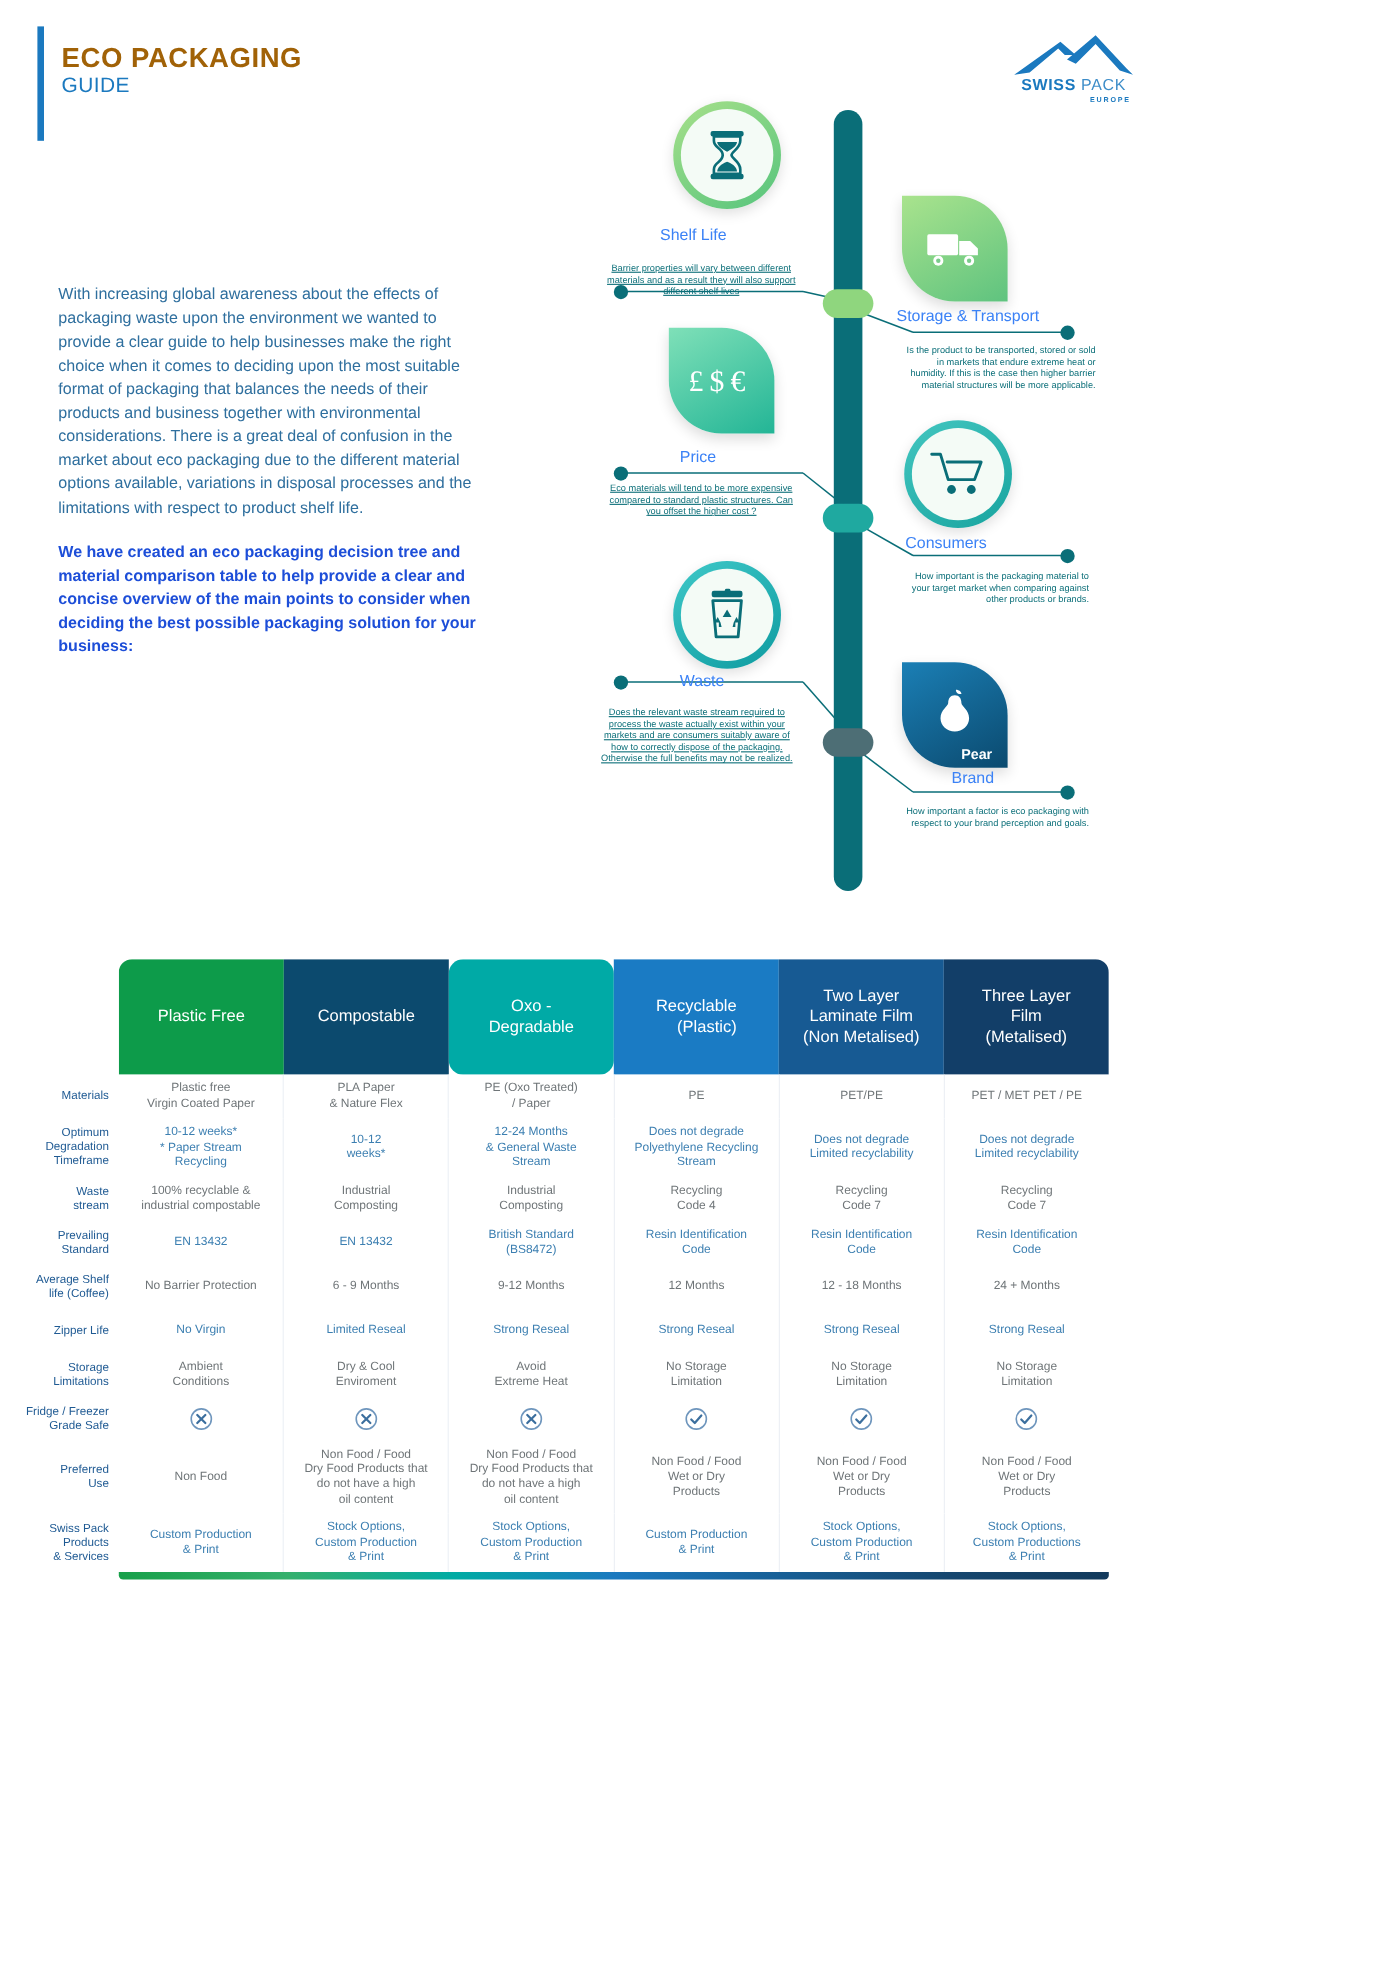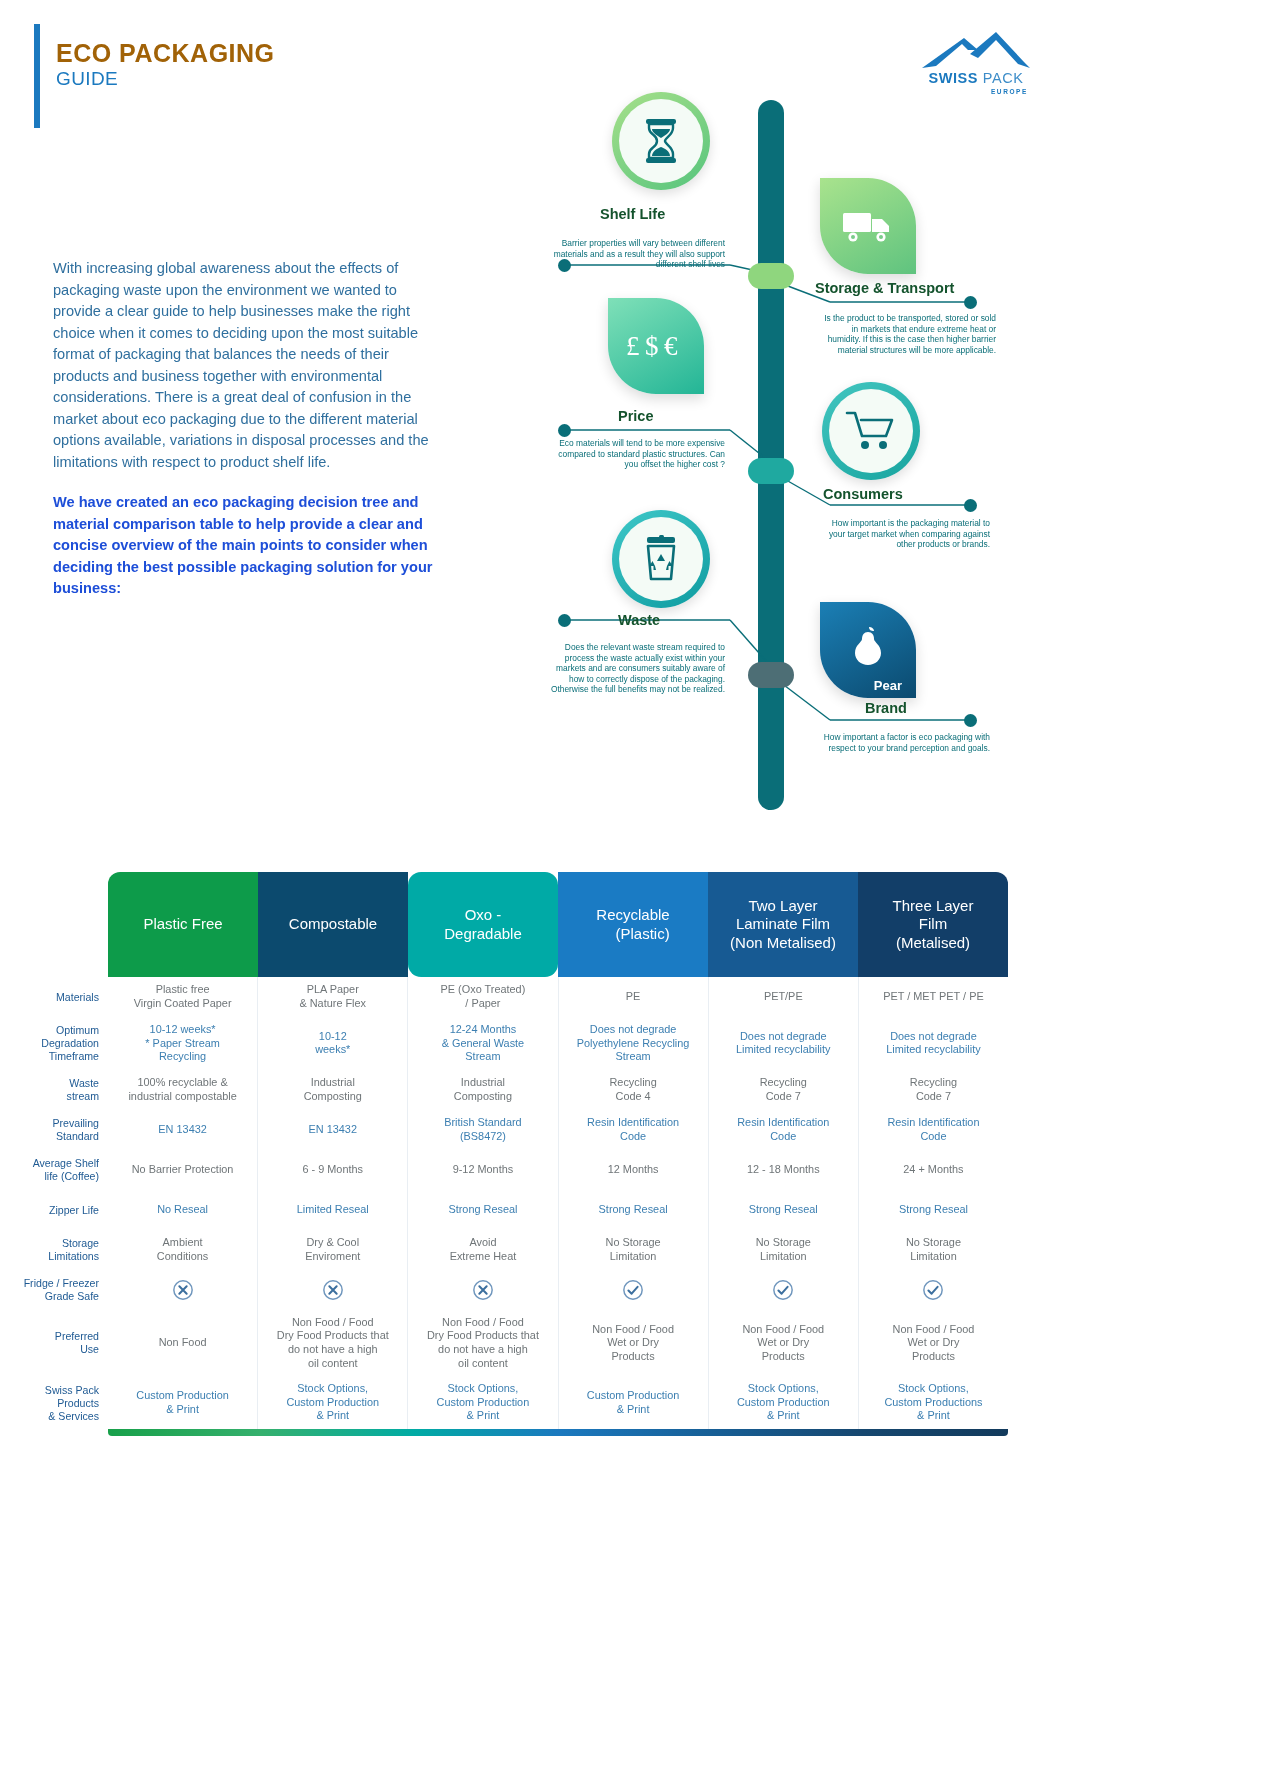--- a/index.html
+++ b/index.html
@@ -35,23 +35,23 @@
   .knob{position:absolute;width:46px;height:26px;border-radius:13px;}
 
   
   .circ{position:absolute;width:98px;height:98px;border-radius:50%;box-shadow:0 4px 12px rgba(0,0,0,.13);display:flex;align-items:center;justify-content:center;}
   .circ-inner{width:84px;height:84px;border-radius:50%;background:#f4fbf6;display:flex;align-items:center;justify-content:center;}
 
   
   .leaf{position:absolute;width:96px;height:96px;display:flex;align-items:center;justify-content:center;
         border-radius:0 48px 0 48px;box-shadow:0 5px 13px rgba(0,0,0,.14);}
 
-  .node-title{position:absolute;font-size:14.5px;font-weight:700;color:#14532d;white-space:nowrap;}
+  .node-title{position:absolute;font-size:14.5px;font-weight:400;color:#3b82f6;white-space:nowrap;}
   .node-desc{position:absolute;font-size:8.4px;line-height:10.6px;color:#0a6e78;}
-  .node-desc.r{text-align:right;}
+  .node-desc.r{text-align:center;text-decoration:underline;}
   .node-desc.l{text-align:right;}
 
   .conn{position:absolute;overflow:visible;}
   .dot{position:absolute;width:13px;height:13px;border-radius:50%;background:#0a6e78;}
 
   
   .tbl{position:absolute;left:0px;top:872px;width:1263px;height:600px;}
   .thead{position:absolute;left:108px;top:0;width:900px;height:105px;display:flex;
          border-radius:12px 12px 0 0;overflow:hidden;}
   .th{flex:1;display:flex;align-items:center;justify-content:center;text-align:center;
@@ -253,21 +253,21 @@
           <div class="rlabel">Average Shelf<br>life (Coffee)</div>
           <div class="cell gray">No Barrier Protection</div>
           <div class="cell gray">6 - 9 Months</div>
           <div class="cell gray">9-12 Months</div>
           <div class="cell gray">12 Months</div>
           <div class="cell gray">12 - 18 Months</div>
           <div class="cell gray">24 + Months</div>
         </div>
         <div class="trow">
           <div class="rlabel">Zipper Life</div>
-          <div class="cell blue">No Reseal</div>
+          <div class="cell blue">No Virgin</div>
           <div class="cell blue">Limited Reseal</div>
           <div class="cell blue">Strong Reseal</div>
           <div class="cell blue">Strong Reseal</div>
           <div class="cell blue">Strong Reseal</div>
           <div class="cell blue">Strong Reseal</div>
         </div>
         <div class="trow">
           <div class="rlabel">Storage<br>Limitations</div>
           <div class="cell gray">Ambient<br>Conditions</div>
           <div class="cell gray">Dry &amp; Cool<br>Enviroment</div>

